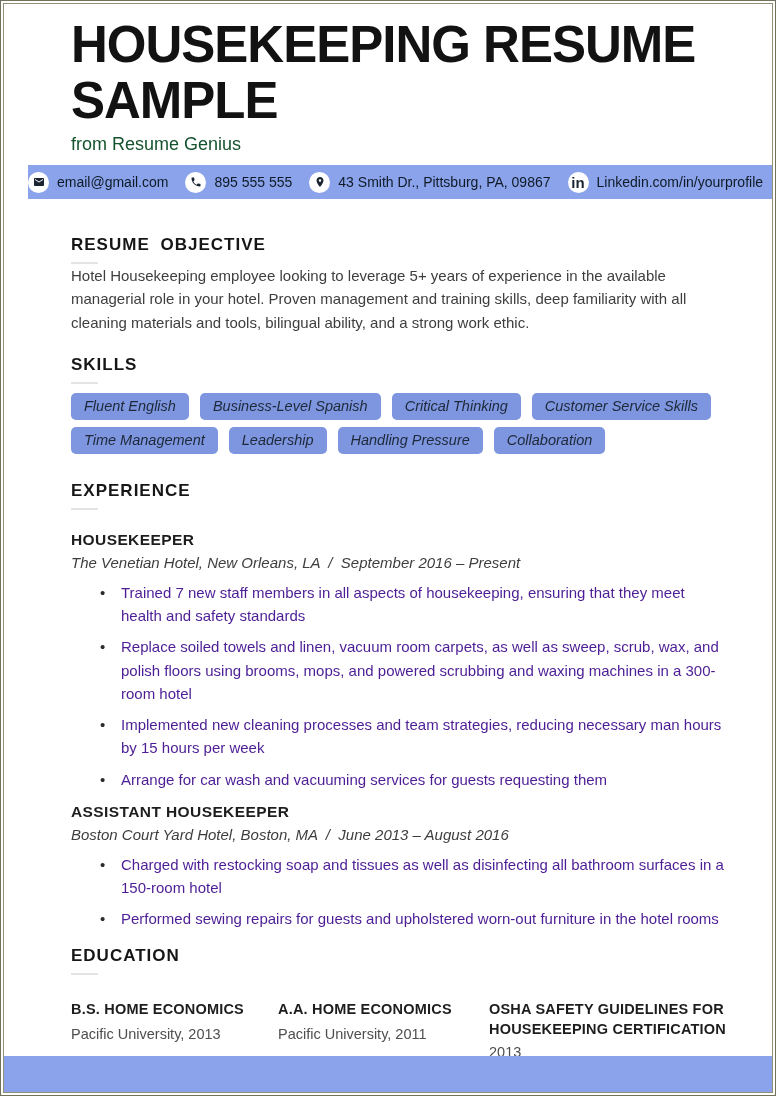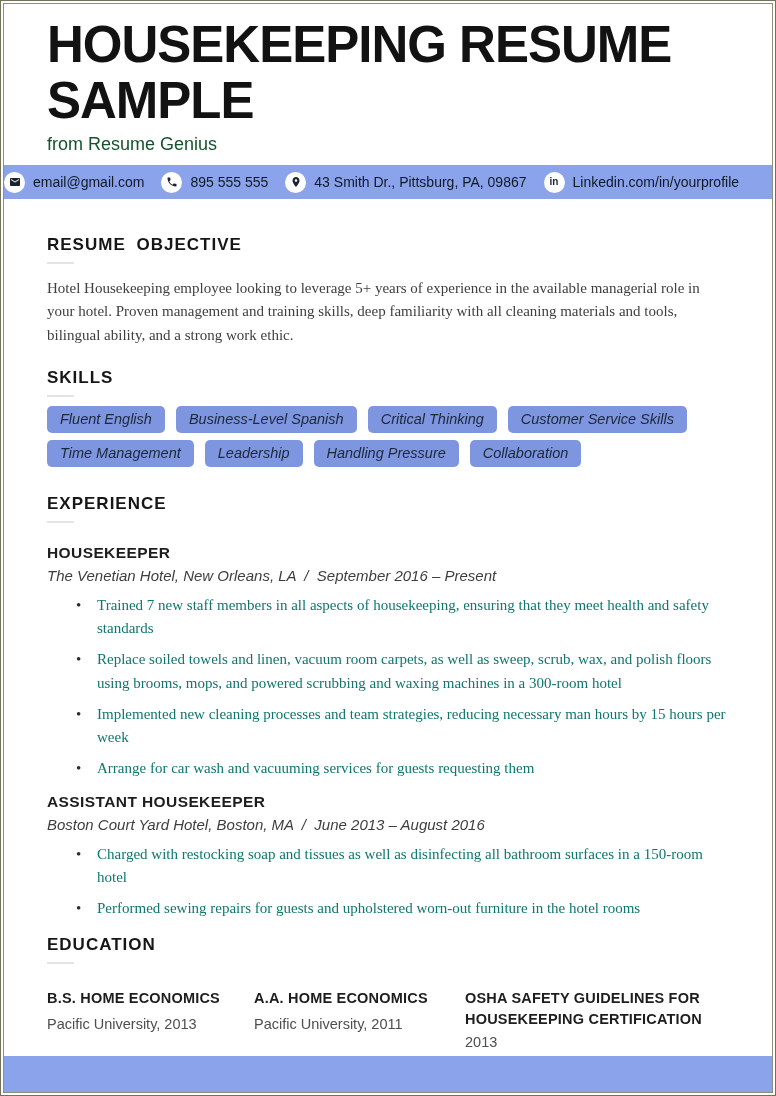--- a/index.html
+++ b/index.html
@@ -12,20 +12,21 @@
     border:1px solid #72725b;
     background:#ffffff;
     padding:2px;
   }
   .page-inner {
     position:relative;
     width:100%; height:100%;
     border:1px solid #90907a;
     overflow:hidden;
     background:#ffffff;
+    padding-left:24px;
   }
 
   
   .header { padding:13px 46px 0 43px; }
   .title {
     font-size:51px;
     line-height:1.1;
     font-weight:600;
     letter-spacing:-1px;
     color:#121212;
@@ -58,21 +59,21 @@
     width:21px; height:21px;
     border-radius:50%;
     background:#ffffff;
     display:flex;
     align-items:center;
     justify-content:center;
     flex:0 0 auto;
   }
   .icon-circle svg { width:12px; height:12px; fill:#1a2430; }
   .in-glyph {
-    font-size:10px;
+    font-size:15px;
     font-weight:bold;
     color:#1a2430;
     line-height:1;
   }
 
   
   .content { padding:0 46px 0 43px; }
   .section-heading {
     font-size:17px;
     font-weight:bold;
@@ -81,26 +82,24 @@
     word-spacing:5px;
   }
   .heading-rule {
     width:27px; height:2px;
     background:#e4e4e4;
     margin-top:7px;
   }
 
   .objective-section { margin-top:36px; }
   .objective-text {
-    margin-top:13px;
     font-size:15px;
     line-height:1.55;
     color:#3e3e3e;
     max-width:676px;
-    font-family:Liberation Serif, serif;
   }
 
   .skills-section { margin-top:21px; }
   .pills {
     margin-top:9px;
     display:flex;
     flex-wrap:wrap;
     gap:7px 11px;
     max-width:690px;
     font-style:italic;
@@ -129,24 +128,23 @@
     font-size:15px;
     color:#3e3e3e;
     white-space:pre-wrap;
   }
   .bullets { margin-top:10px; list-style:none; }
   .bullets li {
     position:relative;
     padding-left:50px;
     font-size:15px;
     line-height:1.55;
-    color:#0f766e;
+    color:#4c1d95;
     margin-bottom:8px;
     max-width:690px;
-    font-family:Liberation Serif, serif;
   }
   .bullets li::before {
     content:"•";
     position:absolute;
     left:29px;
     color:#2b2b2b;
   }
 
   .education-section { margin-top:15px; }
   .edu-columns { display:flex; margin-top:24px; }

